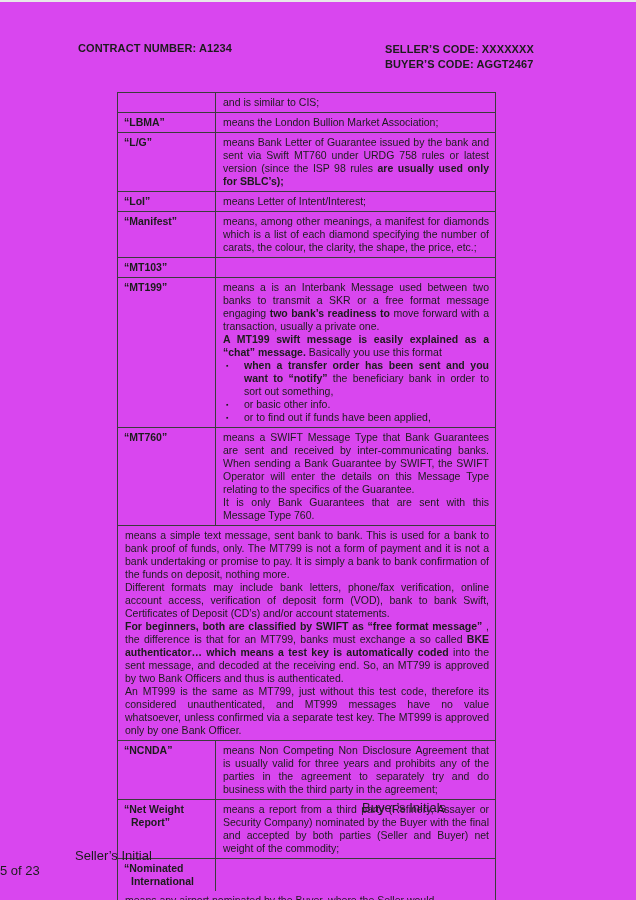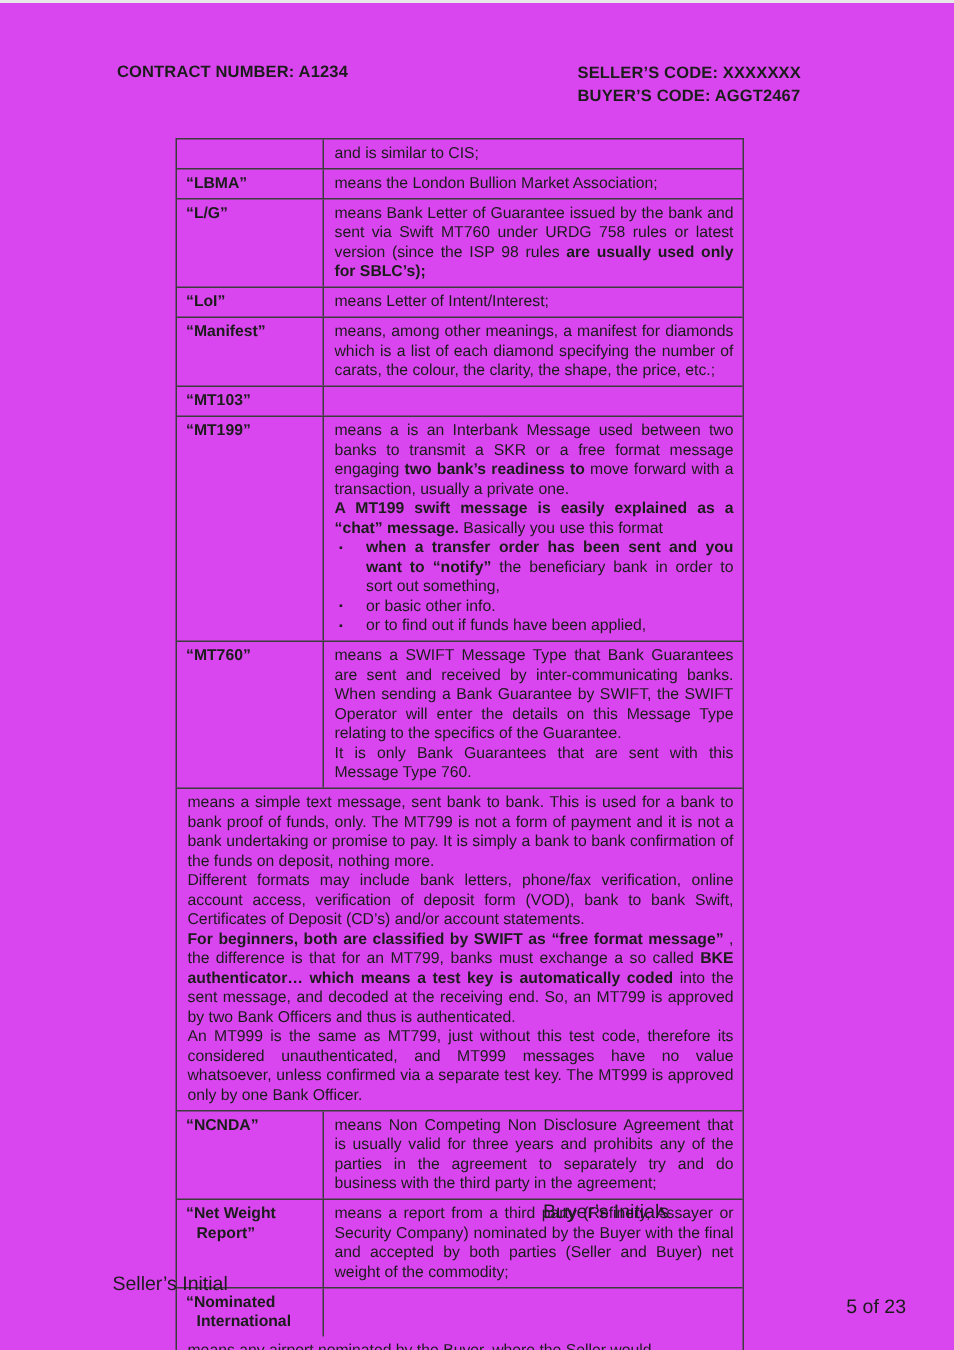--- a/index.html
+++ b/index.html
@@ -29,21 +29,21 @@
   .def-cell { flex:1; box-sizing:border-box; padding:3px 6px 3px 7px; }
   .para { text-align:justify; }
   .bullet { display:flex; }
   .bullet-marker { flex:none; width:18px; padding-left:3px; font-size:7px; line-height:13px; }
   .bullet-text { flex:1; text-align:justify; }
   .b { font-weight:bold; }
   
   .ftr { position:absolute; font-size:13px; color:#1c1c1c; }
   .ftr-seller { left:75px; top:846px; }
   .ftr-buyer { left:362px; top:798px; }
-  .ftr-page { left:0; width:604px; top:861px; text-align:right; }
+  .ftr-page { left:0; width:604px; top:861px; text-align:left; }
 </style>
 </head>
 <body>
 
 <div class="page">
 
   <div class="hdr hdr-left">CONTRACT NUMBER: A1234</div>
 
   <div class="hdr hdr-right">
     <div>SELLER’S CODE: XXXXXXX</div>

